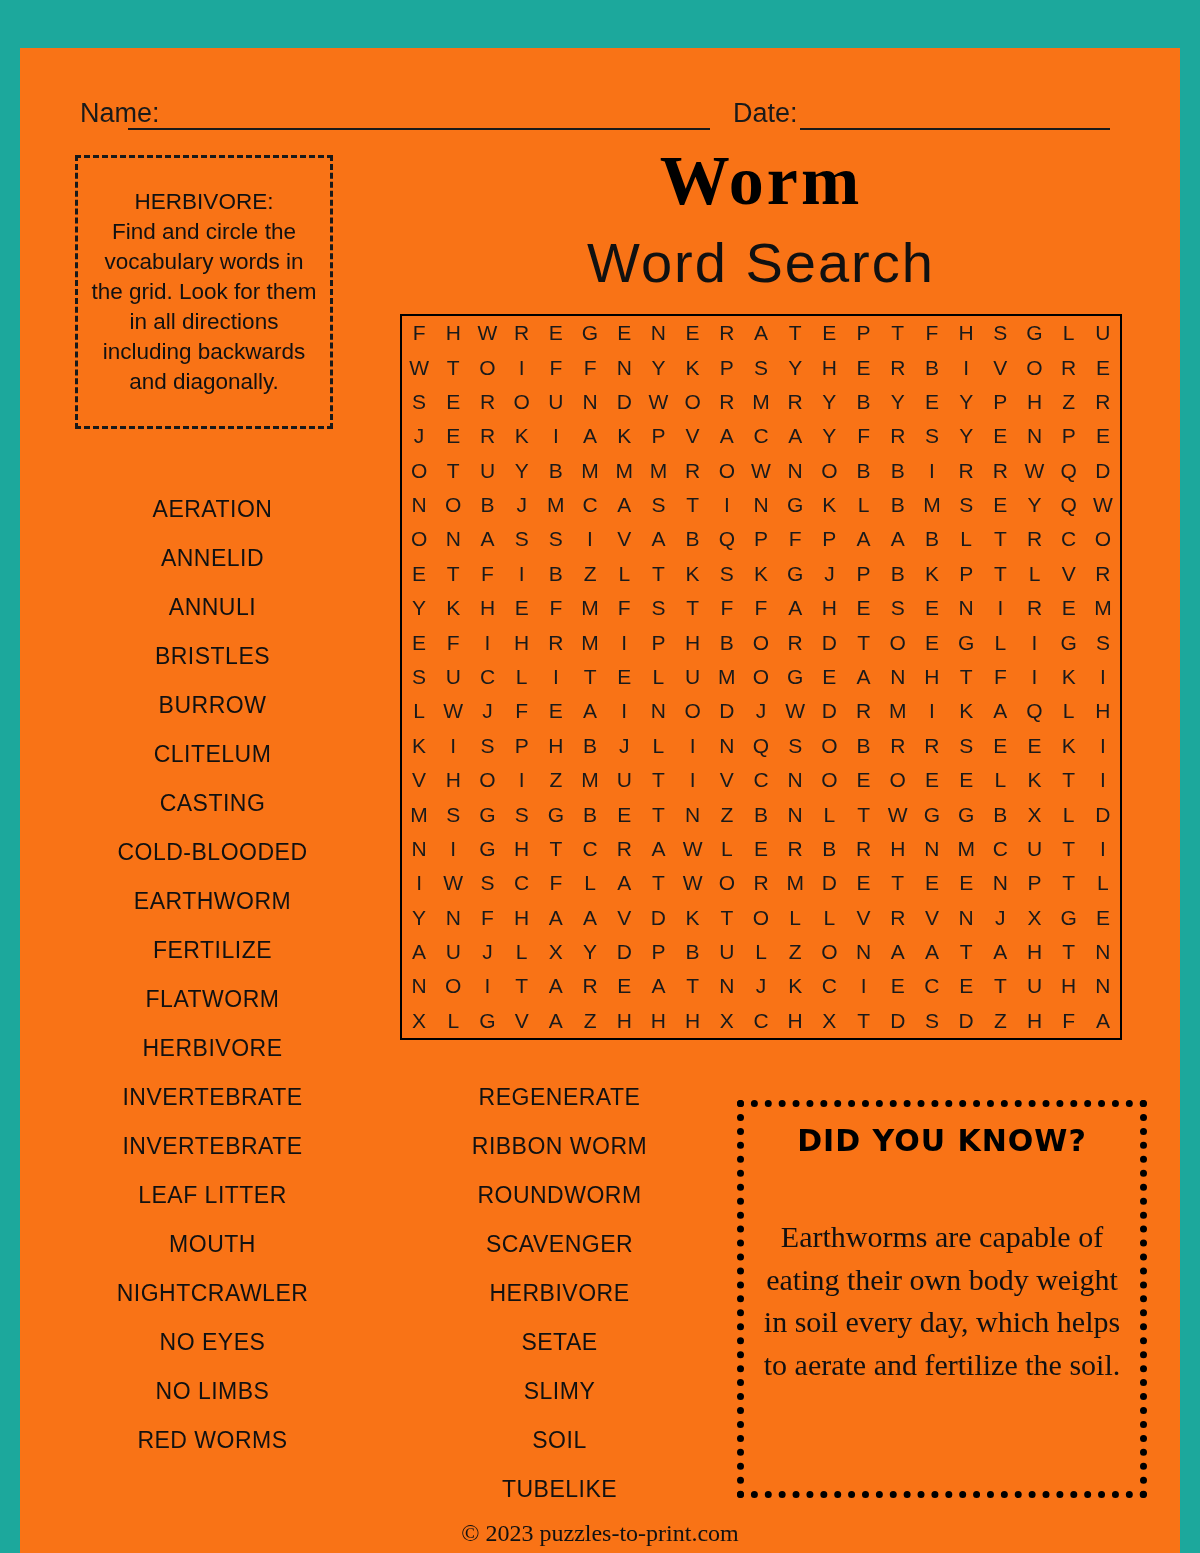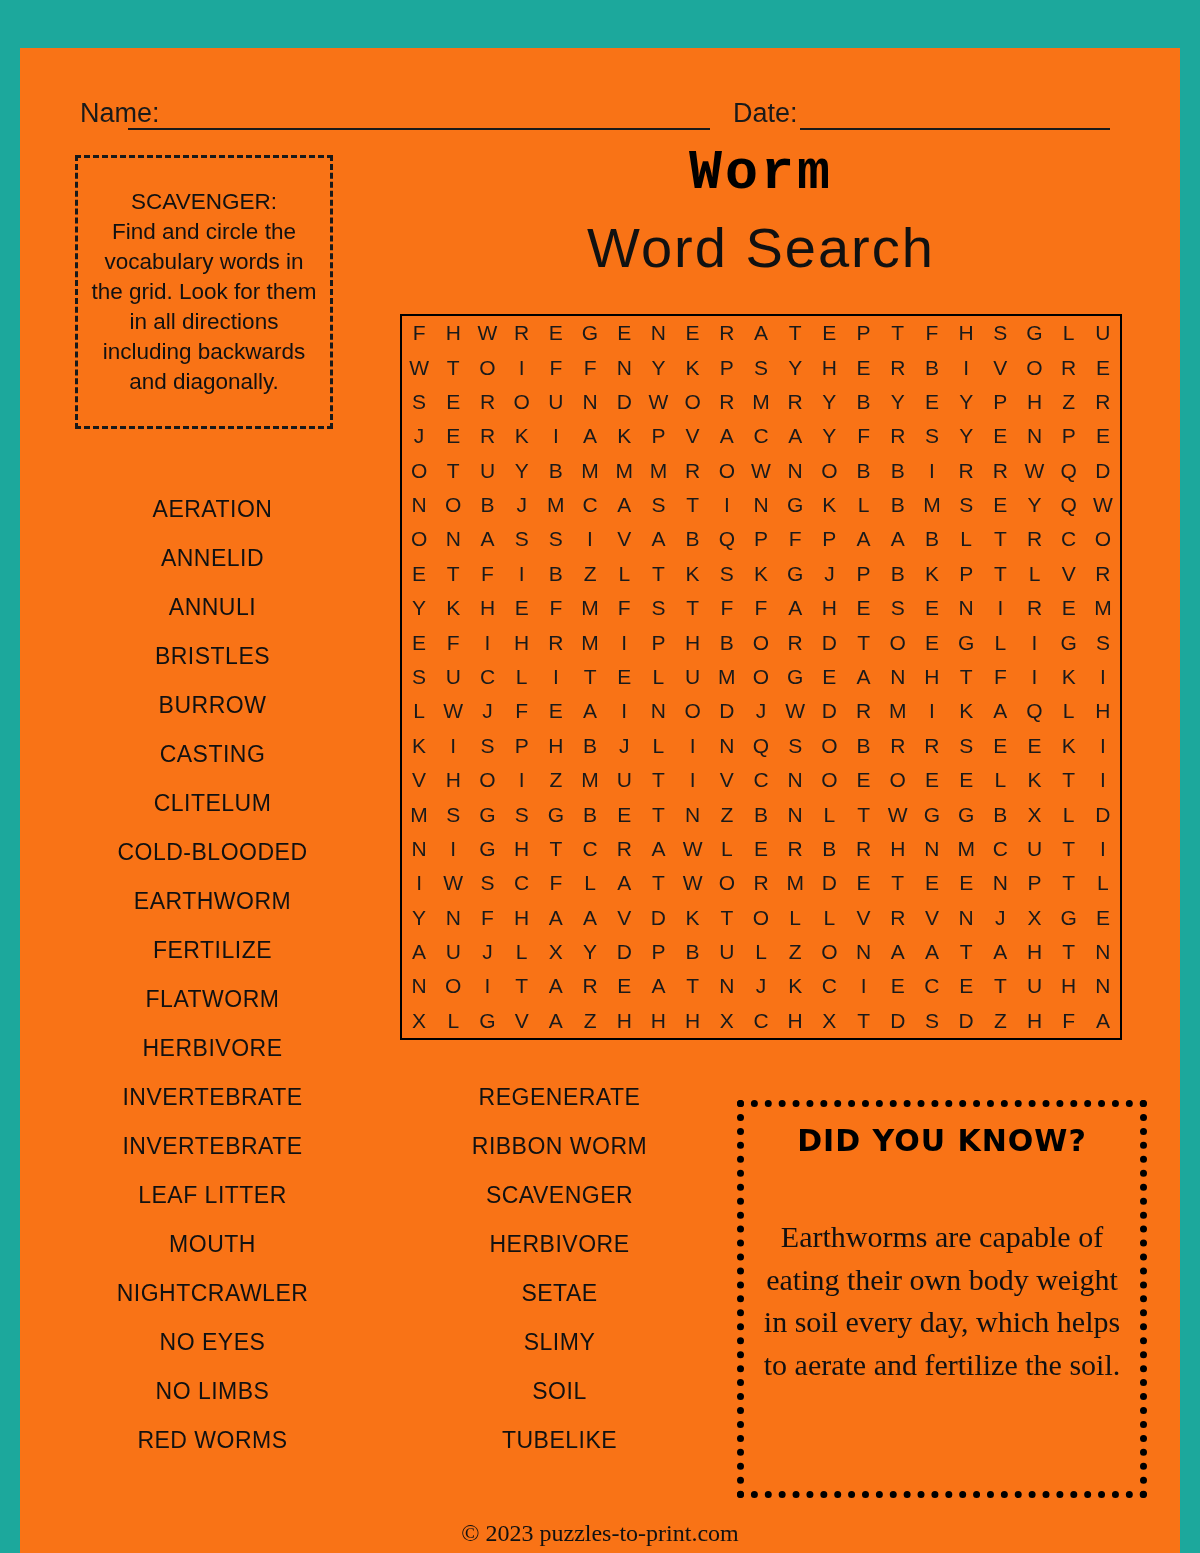--- a/index.html
+++ b/index.html
@@ -24,21 +24,21 @@
   .directions{
     position:absolute;left:75px;top:127px;width:258px;height:274px;
     border:3px dashed #1a1a1a;box-sizing:border-box;
     display:flex;flex-direction:column;justify-content:center;
     text-align:center;font-size:22.5px;line-height:30px;padding:6px 8px;
   }
 
   
   .titleblock{position:absolute;left:400px;top:118px;width:722px;text-align:center;}
   .title-main{
-    font-family:Liberation Mono, monospace;font-weight:900;font-size:55px;
+    font-family:Liberation Serif, serif;font-weight:900;font-size:70px;
     letter-spacing:3px;line-height:1.0;color:#000;
   }
   .title-sub{
     font-size:56px;letter-spacing:2px;margin-top:14px;color:#111;
   }
 
   
   .grid{
     position:absolute;left:400px;top:286px;width:722px;height:726px;
     border:2px solid #000;box-sizing:border-box;
@@ -82,21 +82,21 @@
 
 <div class="page">
   <div class="frame"></div>
 
   <div class="hdr-label name-label">Name:</div>
   <div class="hdr-line name-line"></div>
   <div class="hdr-label date-label">Date:</div>
   <div class="hdr-line date-line"></div>
 
   <div class="directions">
-    <div>SCAVENGER:</div>
+    <div>HERBIVORE:</div>
     <div>Find and circle the vocabulary words in the grid.  Look for them in all directions including backwards and diagonally.</div>
   </div>
 
   <div class="titleblock">
     <div class="title-main">Worm</div>
     <div class="title-sub">Word Search</div>
   </div>
 
   <div class="grid">
       <div class="cell">F</div>
@@ -541,39 +541,40 @@
       <div class="cell">F</div>
       <div class="cell">A</div>
     </div>
 
   <div class="wordcol wordcol-left">
       <div class="word">AERATION</div>
       <div class="word">ANNELID</div>
       <div class="word">ANNULI</div>
       <div class="word">BRISTLES</div>
       <div class="word">BURROW</div>
+      <div class="word">CLITELUM</div>
       <div class="word">CASTING</div>
-      <div class="word">CLITELUM</div>
       <div class="word">COLD-BLOODED</div>
       <div class="word">EARTHWORM</div>
       <div class="word">FERTILIZE</div>
       <div class="word">FLATWORM</div>
       <div class="word">HERBIVORE</div>
       <div class="word">INVERTEBRATE</div>
       <div class="word">INVERTEBRATE</div>
       <div class="word">LEAF LITTER</div>
       <div class="word">MOUTH</div>
       <div class="word">NIGHTCRAWLER</div>
       <div class="word">NO EYES</div>
       <div class="word">NO LIMBS</div>
       <div class="word">RED WORMS</div>
     </div>
   <div class="wordcol wordcol-mid">
       <div class="word">REGENERATE</div>
       <div class="word">RIBBON WORM</div>
+      <div class="word">ROUNDWORM</div>
       <div class="word">SCAVENGER</div>
       <div class="word">HERBIVORE</div>
       <div class="word">SETAE</div>
       <div class="word">SLIMY</div>
       <div class="word">SOIL</div>
       <div class="word">TUBELIKE</div>
     </div>
 
   <div class="dyk">
     <div class="dyk-heading">DID YOU KNOW?</div>

